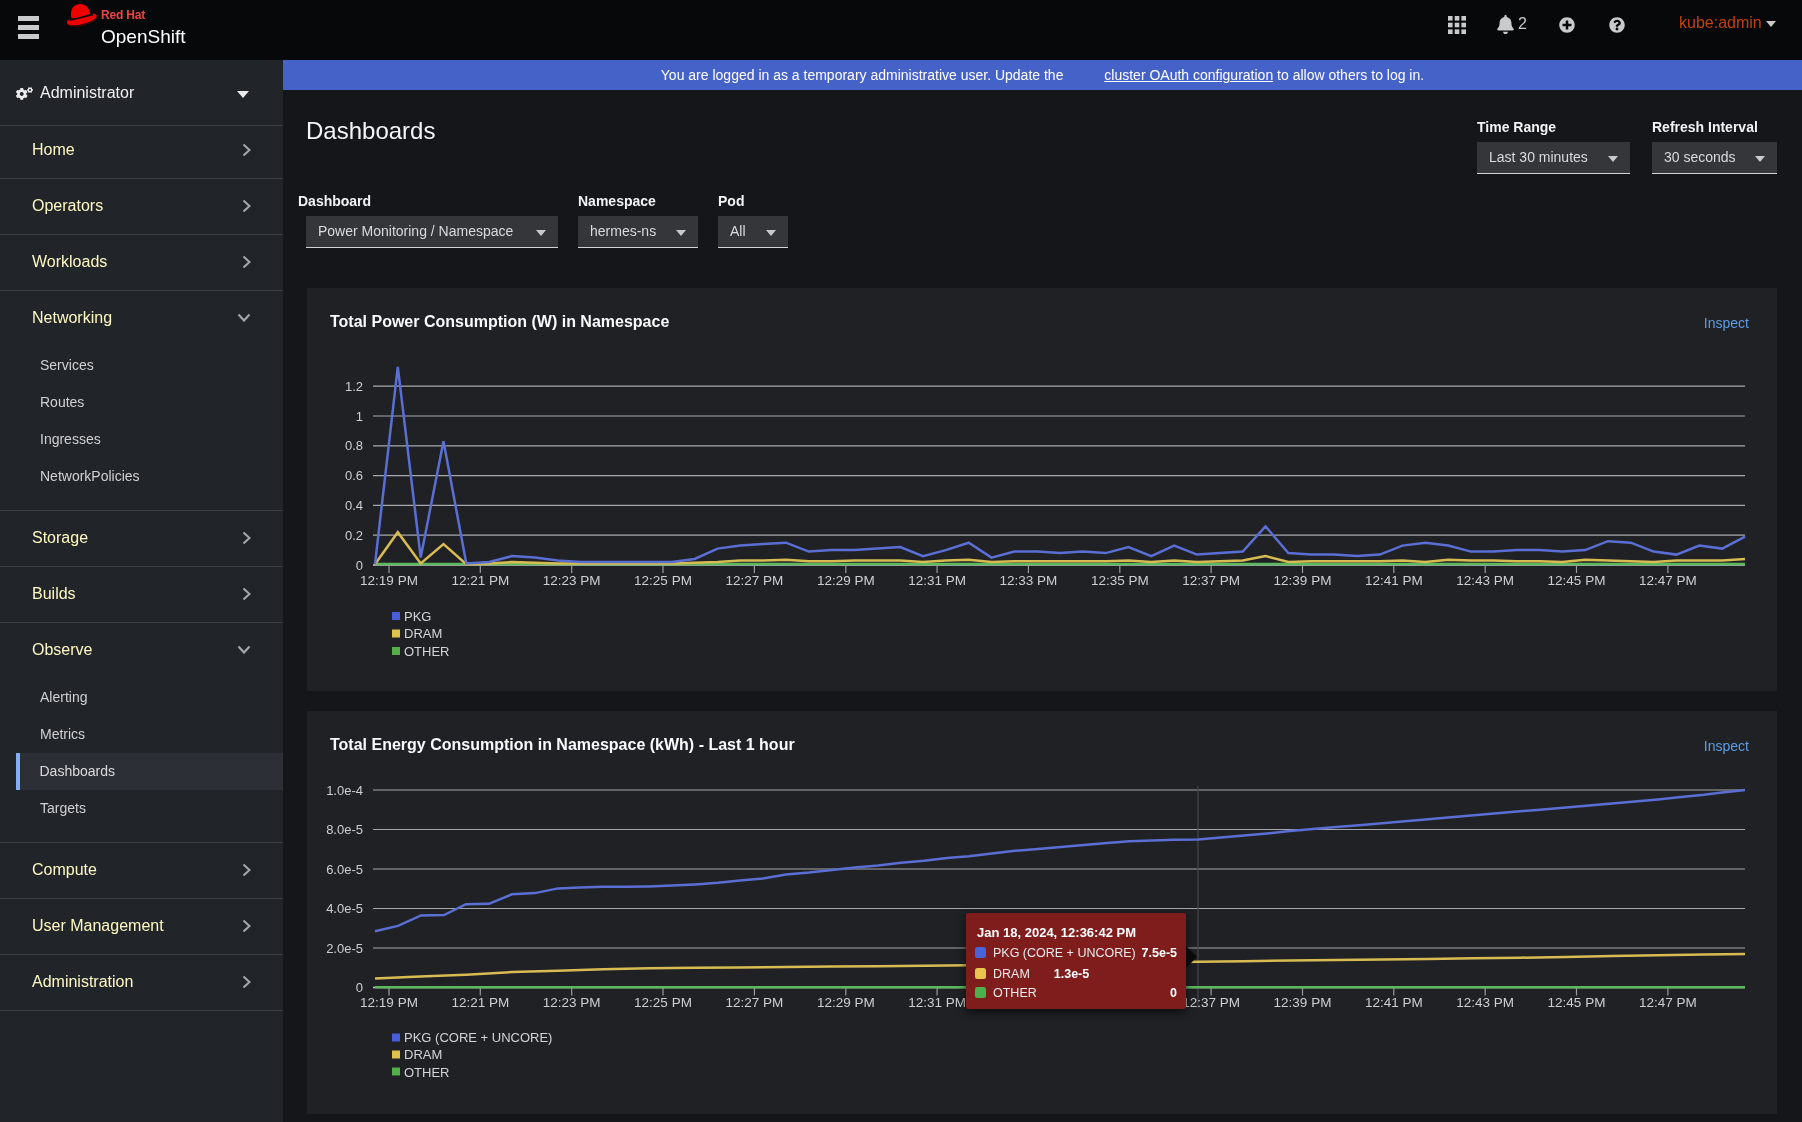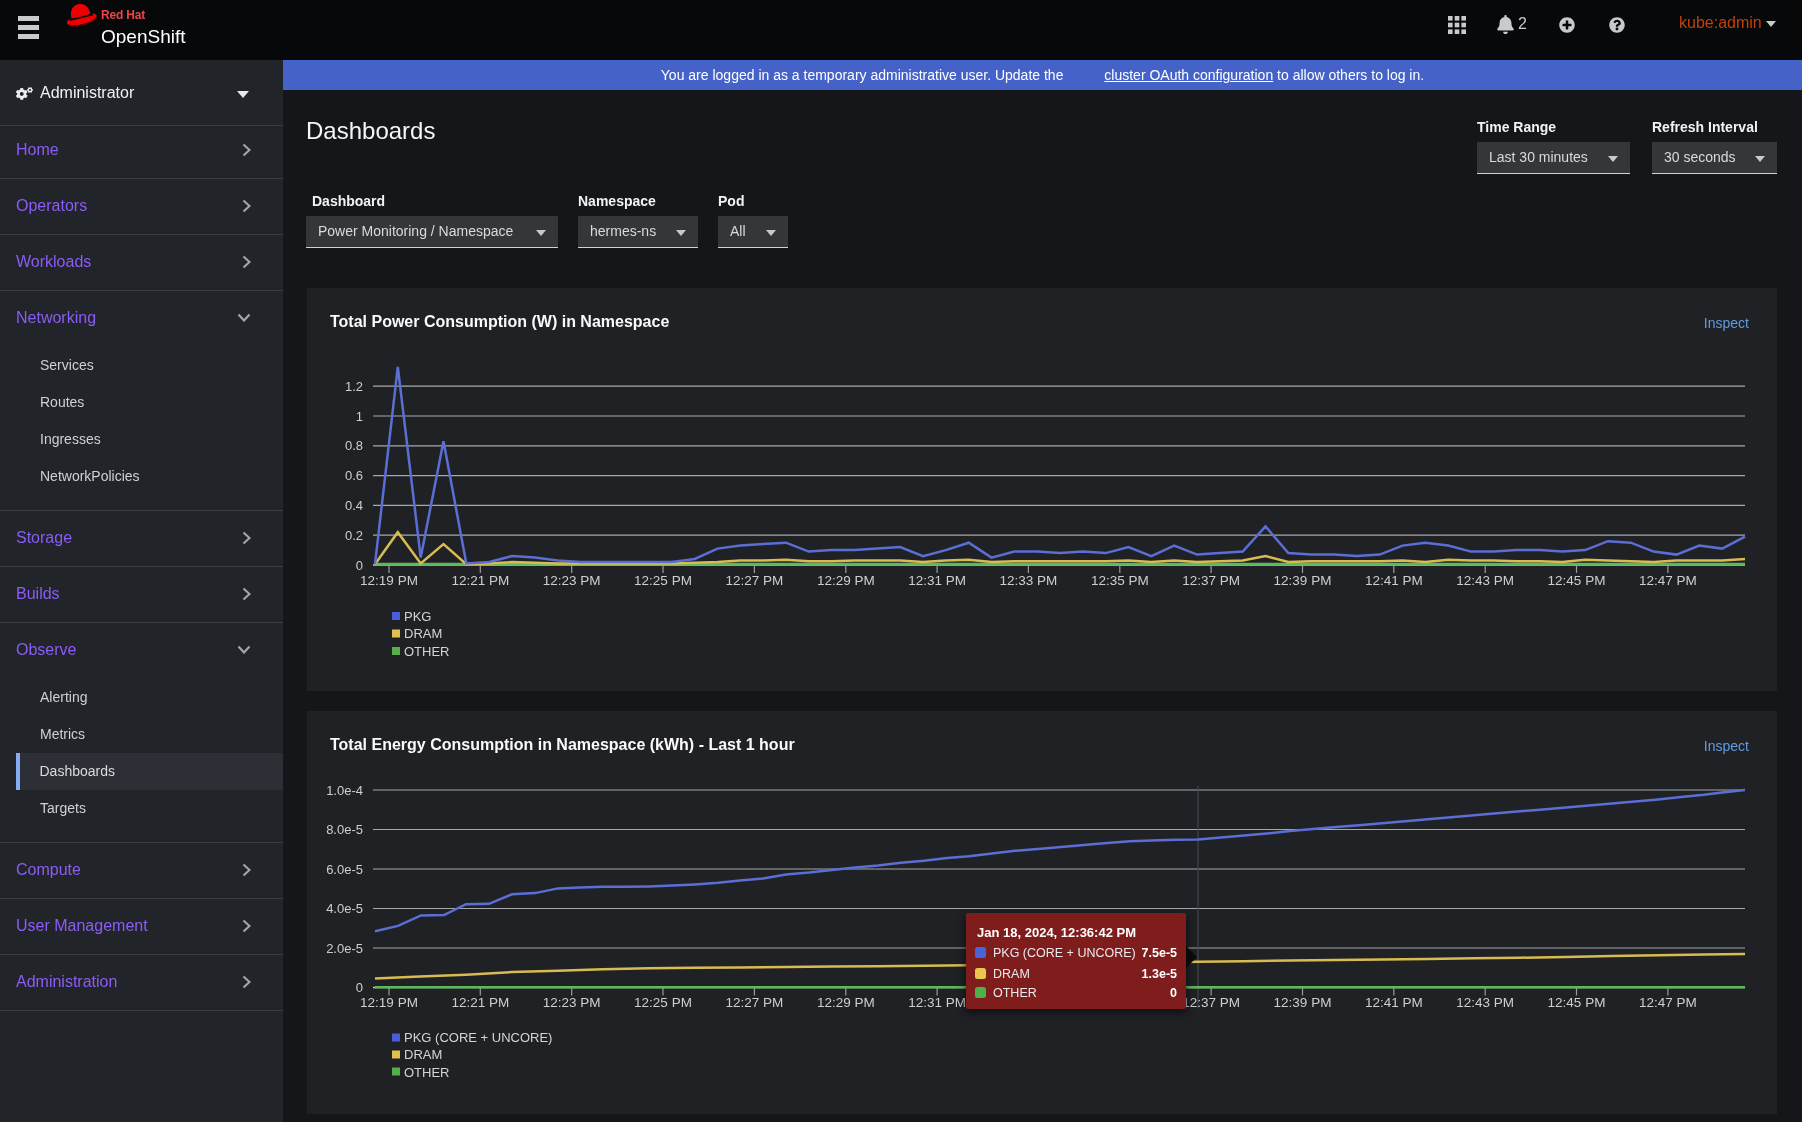--- a/index.html
+++ b/index.html
@@ -3,21 +3,21 @@
 <meta charset="utf-8">
 <style>
 * { margin:0; padding:0; box-sizing:border-box; }
 html,body { width:1802px; height:1122px; overflow:hidden; background:#141619; font-family:"Liberation Sans", sans-serif; }
 .abs { position:absolute; }
 #masthead { position:absolute; left:0; top:0; width:1802px; height:60px; background:#060809; }
 #sidebar { position:absolute; left:0; top:60px; width:283px; height:1062px; background:#212428; }
 #banner { position:absolute; left:283px; top:60px; width:1519px; height:30px; background:#4562c8; color:#fff; font-size:14px; text-align:center; line-height:30px; }
 #banner a { color:#fff; text-decoration:underline;margin-left:37px; }
 #content { position:absolute; left:283px; top:90px; width:1519px; height:1032px; background:#141619; }
-.navitem { position:absolute; left:0; width:283px; height:56px; color:#8b5cf6; font-size:16px; line-height:56px; padding-left:16px; }
+.navitem { position:absolute; left:0; width:283px; height:56px; color:#fef9c3; font-size:16px; line-height:56px; padding-left:32px; }
 .navsub { position:absolute; left:0; width:283px; height:37px; color:#cfd1d3; font-size:14px; line-height:37px; padding-left:40px; }
 .navdiv { position:absolute; left:0; width:283px; height:1px; background:#3a3e43; }
 .chev { position:absolute; right:32px; }
 .label { position:absolute; font-size:14px; font-weight:bold; color:#f3f3f4; }
 .select { position:absolute; height:32px; background:#343639; border-bottom:1.5px solid #d2d3d5; color:#d9dadc; font-size:14px; line-height:31px; padding-left:12px; }
 .select .car { position:absolute; right:12px; top:14px; width:0; height:0; border-left:5px solid transparent; border-right:5px solid transparent; border-top:6px solid #c8c9cb; }
 .card { position:absolute; left:307px; width:1470px; background:#1f2125; }
 .ctitle { position:absolute; left:23px; top:25px; font-size:16px; font-weight:bold; color:#fafafa; }
 .inspect { position:absolute; right:28px; top:27px; font-size:14px; color:#5d9de5; }
 svg text { font-family:"Liberation Sans", sans-serif; }
@@ -138,21 +138,21 @@
 </div>
 
 <div id="banner">You are logged in as a temporary administrative user. Update the <a>cluster OAuth configuration</a> to allow others to log in.</div>
 
 <div id="content"></div>
 <div class="abs" style="left:306px; top:117px; font-size:24px; color:#f4f5f6;">Dashboards</div>
 <div class="label" style="left:1477px; top:119px;">Time Range</div>
 <div class="select" style="left:1477px; top:142px; width:153px;">Last 30 minutes<span class="car"></span></div>
 <div class="label" style="left:1652px; top:119px;">Refresh Interval</div>
 <div class="select" style="left:1652px; top:142px; width:125px;">30 seconds<span class="car"></span></div>
-<div class="label" style="left:312px; top:193px;">Dashboard</div>
+<div class="label" style="left:298px; top:193px;">Dashboard</div>
 <div class="select" style="left:306px; top:216px; width:252px;">Power Monitoring / Namespace<span class="car"></span></div>
 <div class="label" style="left:578px; top:193px;">Namespace</div>
 <div class="select" style="left:578px; top:216px; width:120px;">hermes-ns<span class="car"></span></div>
 <div class="label" style="left:718px; top:193px;">Pod</div>
 <div class="select" style="left:718px; top:216px; width:70px;">All<span class="car"></span></div>
 
 <div class="card" style="top:288px; height:403px;">
   <div class="ctitle">Total Power Consumption (W) in Namespace</div>
   <div class="inspect">Inspect</div>
   <svg width="1470" height="403" style="position:absolute;left:0;top:0;">
@@ -288,17 +288,17 @@
 </div>
 
 <div class="abs" style="left:966px; top:913px; width:220px; height:96px; background:#7f1d1d; border-radius:2px; box-shadow:0 3px 10px rgba(0,0,0,0.65); z-index:5;">
   <div class="abs" style="left:100%; top:32.5px; width:0; height:0; border-top:11px solid transparent; border-bottom:11px solid transparent; border-left:11px solid #0a0a0b;"></div>
   <div class="abs" style="left:11px; top:12px; font-size:13px; font-weight:bold; color:#fff;">Jan 18, 2024, 12:36:42 PM</div>
   <div class="abs" style="left:9px; top:34px; width:11px; height:11px; border-radius:2.5px; background:#4a63d8;"></div>
   <div class="abs" style="left:27px; top:32.5px; font-size:12.5px; color:#e9eaeb;">PKG (CORE + UNCORE)</div>
   <div class="abs" style="left:0; top:32.5px; width:211px; text-align:right; font-size:12.5px; font-weight:bold; color:#fff;">7.5e-5</div>
   <div class="abs" style="left:9px; top:55px; width:11px; height:11px; border-radius:2.5px; background:#e9c64e;"></div>
   <div class="abs" style="left:27px; top:53.5px; font-size:12.5px; color:#e9eaeb;">DRAM</div>
-  <div class="abs" style="left:0; top:53.5px; width:211px; text-align:right; font-size:12.5px; font-weight:bold; color:#fff;">1.3e-5</div>
+  <div class="abs" style="left:0; top:53.5px; width:211px; text-align:center; font-size:12.5px; font-weight:bold; color:#fff;">1.3e-5</div>
   <div class="abs" style="left:9px; top:74px; width:11px; height:11px; border-radius:2.5px; background:#4eb04a;"></div>
   <div class="abs" style="left:27px; top:72.5px; font-size:12.5px; color:#e9eaeb;">OTHER</div>
   <div class="abs" style="left:0; top:72.5px; width:211px; text-align:right; font-size:12.5px; font-weight:bold; color:#fff;">0</div>
 </div>
 
 </body></html>

